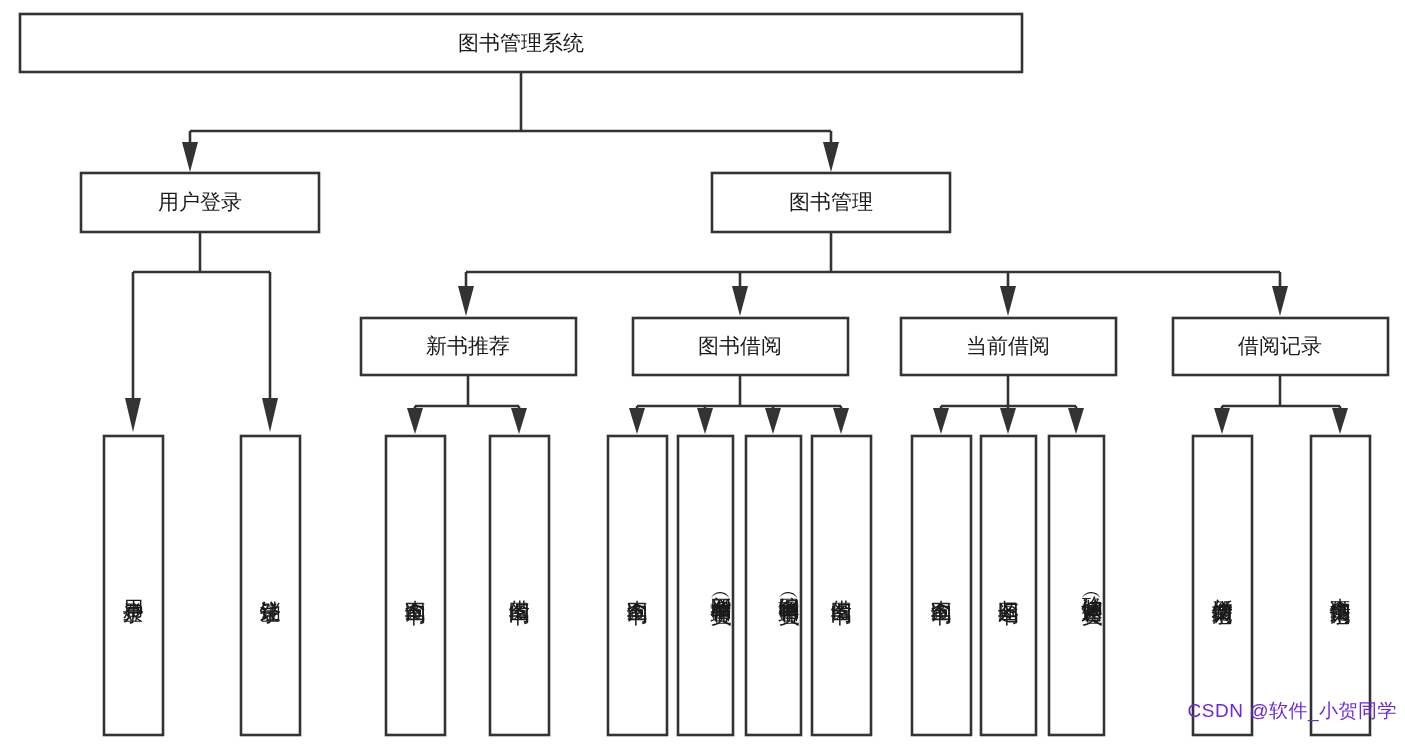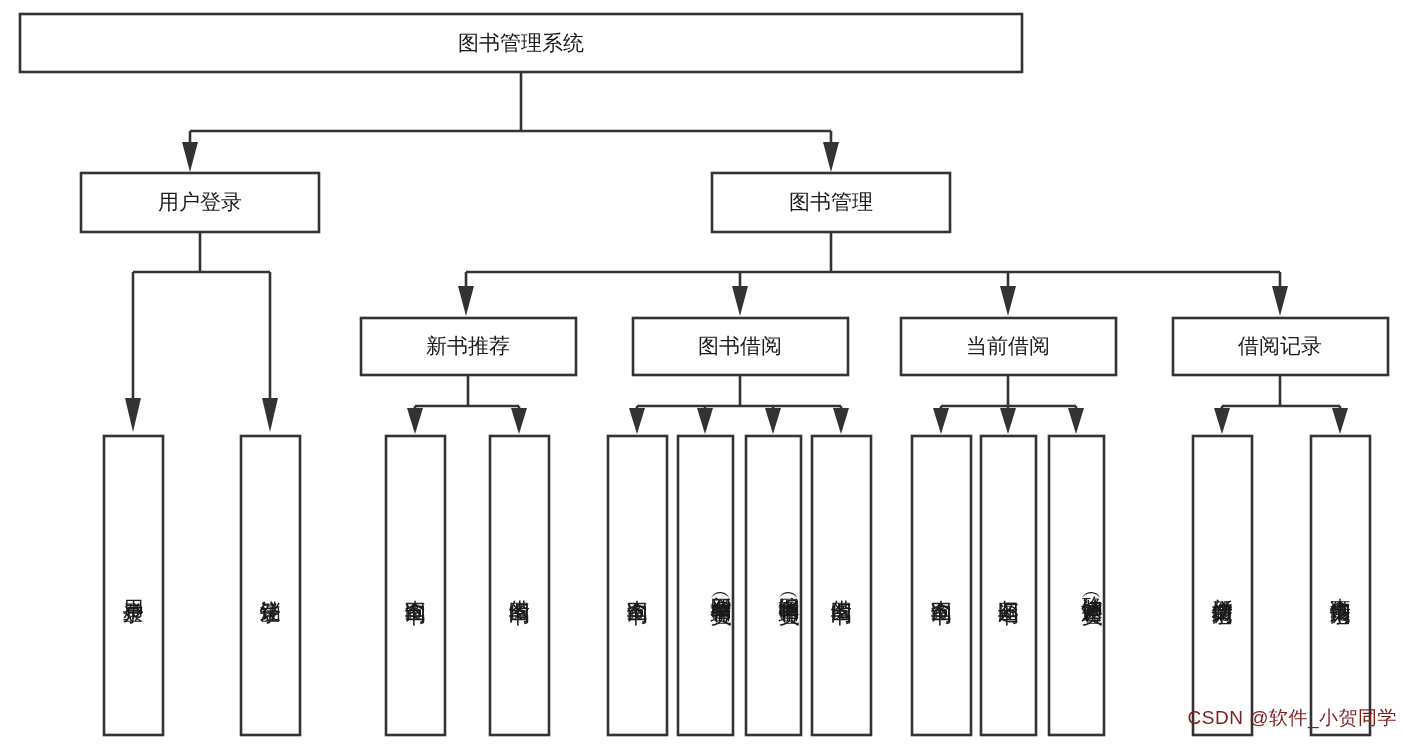--- a/index.html
+++ b/index.html
@@ -53,24 +53,24 @@
     line-height: 1.12;
     color: #1a1a1a;
     letter-spacing: 1.5px;
     white-space: nowrap;
     text-align: center;
     pointer-events: none;
   }
   .watermark {
     position: absolute;
     right: 8px;
-    bottom: 16px;
+    bottom: 23px;
     font-family: "Liberation Sans", "DejaVu Sans", sans-serif;
     font-size: 19px;
-    color: #7f1d1d;
+    color: #6d28d9;
     white-space: nowrap;
     letter-spacing: 0.5px;
   }
 </style>
 </head>
 <body>
 
 <div id="diagram-root">
 
   <svg width="1405" height="747" viewBox="0 0 1405 747">

